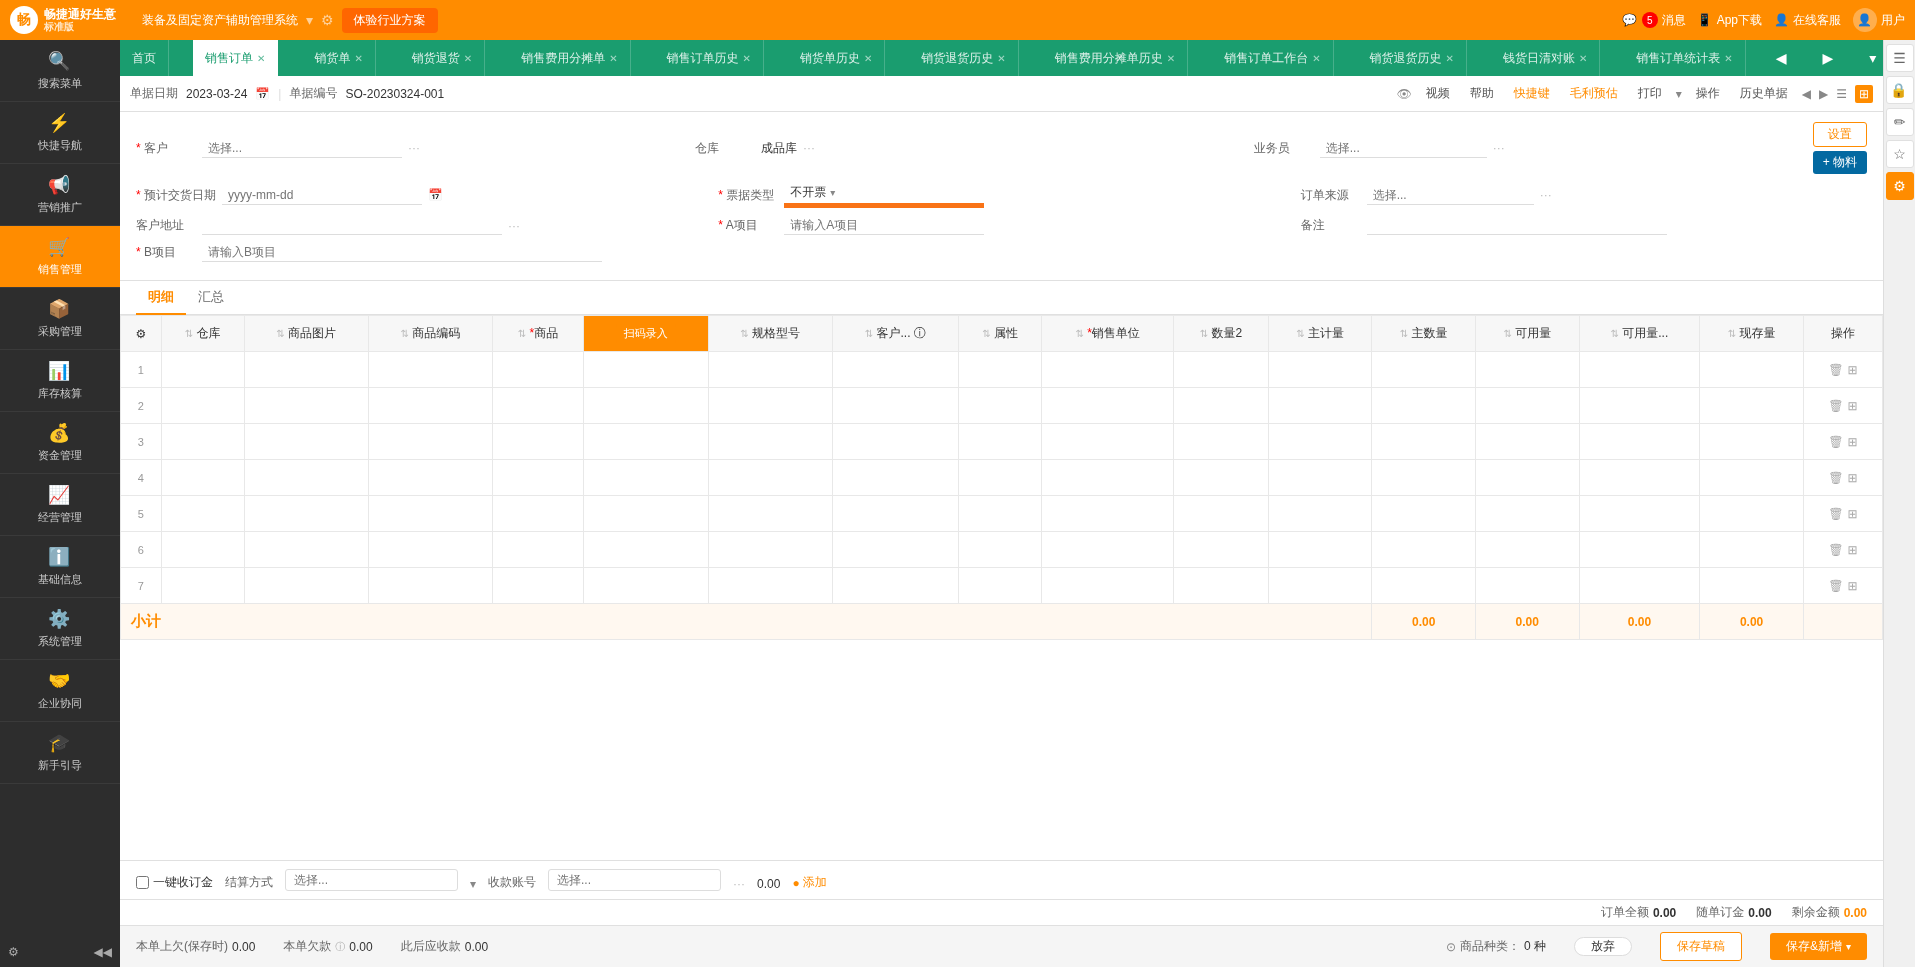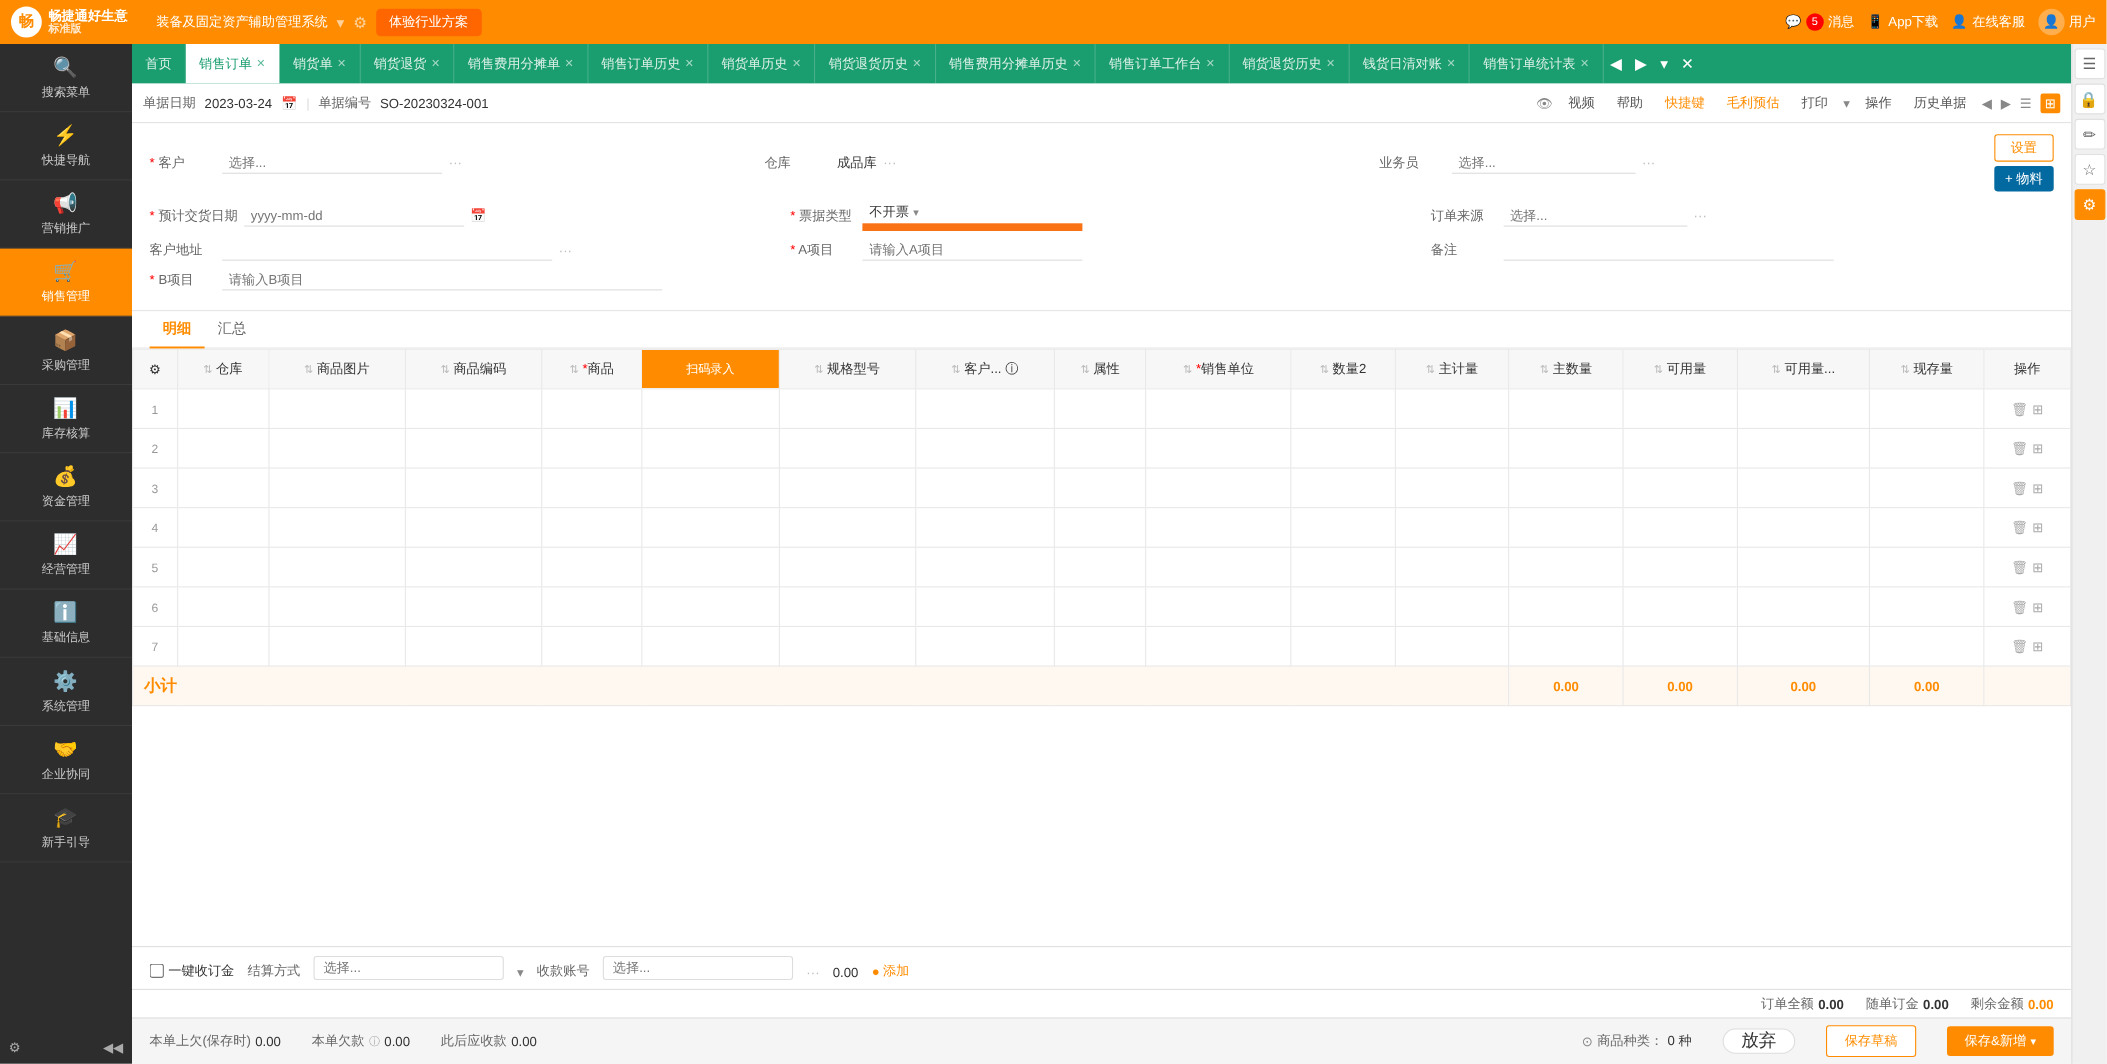--- a/index.html
+++ b/index.html
@@ -119,20 +119,21 @@
     }
 
     
     .tab-bar {
       background: #1a9d6f;
       display: flex;
       align-items: center;
       height: 36px;
       overflow: hidden;
       flex-shrink: 0;
+      gap: 24px;
     }
     .tab-item {
       display: flex;
       align-items: center;
       gap: 4px;
       padding: 0 12px;
       height: 36px;
       cursor: pointer;
       color: rgba(255,255,255,0.85);
       font-size: 12px;
@@ -220,21 +221,21 @@
       min-width: 120px;
     }
     .form-ellipsis { color: #bbb; cursor: pointer; }
     .form-value { color: #333; font-size: 12px; }
     .form-select {
       display: flex;
       align-items: center;
       gap: 4px;
       cursor: pointer;
       min-width: 120px;
-      border-bottom: 7px solid #f97316;
+      border-bottom: 5px solid #f97316;
       padding: 2px 6px;
     }
     .form-select-value { font-size: 12px; color: #333; }
     .form-select-arrow { color: #888; font-size: 10px; }
 
     
     .section-tabs {
       display: flex;
       align-items: center;
       background: white;
@@ -379,21 +380,21 @@
     }
     .status-item { font-size: 12px; color: #666; display: flex; align-items: center; gap: 4px; }
     .status-value { color: #333; }
     .status-spacer { flex: 1; }
     .btn-discard {
       border: 1px solid #ddd;
       background: white;
       padding: 0 16px;
       border-radius: 14px;
       cursor: pointer;
-      font-size: 16px;
+      font-size: 12px;
       color: #333;
     }
     .btn-save {
       border: 1px solid #ff8c00;
       background: white;
       padding: 5px 16px;
       border-radius: 3px;
       cursor: pointer;
       font-size: 12px;
       color: #ff8c00;

